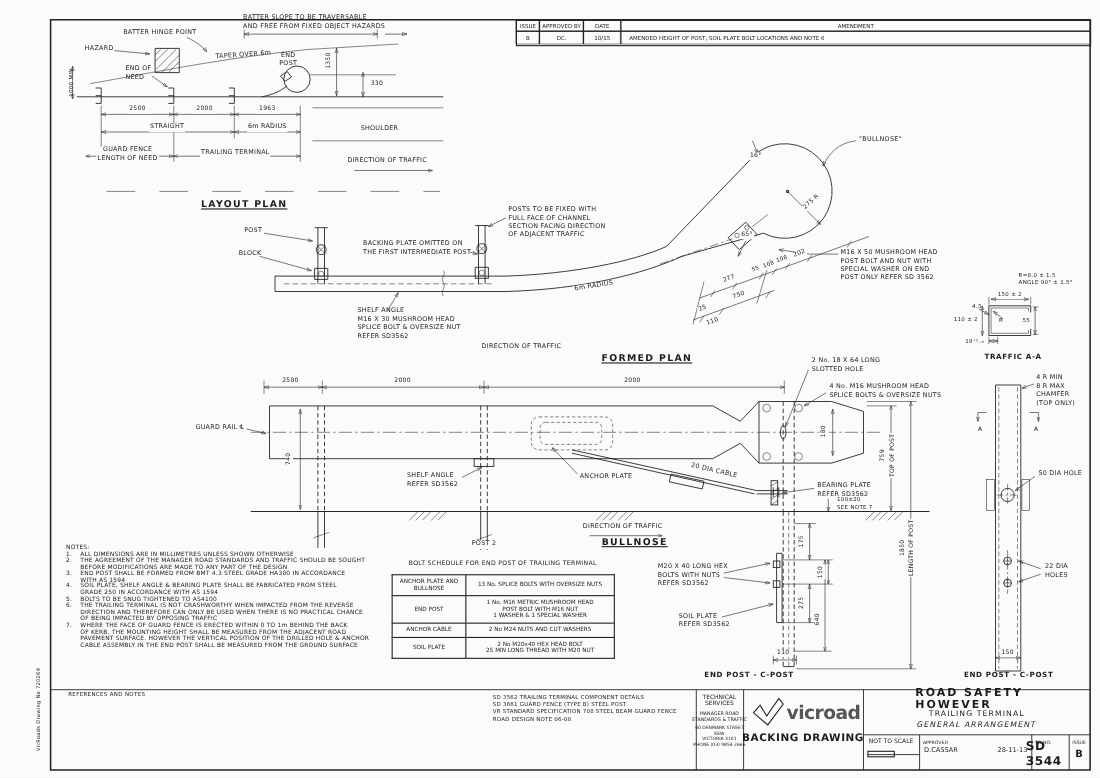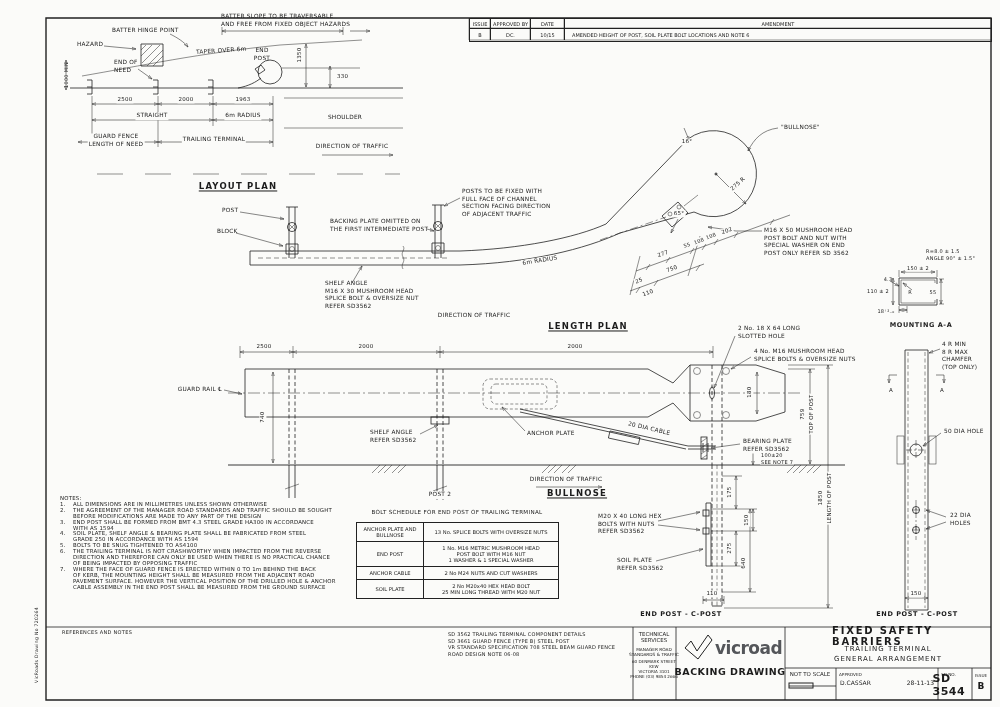--- a/index.html
+++ b/index.html
@@ -35,21 +35,21 @@
   
   .bb{position:absolute;font-size:5.2px;}
   #references-label{left:62px;top:629px;font-size:5px;letter-spacing:.3px;}
   #references-text{left:448px;top:631px;white-space:pre-line;font-size:5px;line-height:6.6px;letter-spacing:.2px;}
   #org-name{left:654px;top:631px;transform:translateX(-50%);text-align:center;white-space:pre-line;font-size:5.4px;line-height:6.4px;}
   #org-dept{left:654px;top:647px;transform:translateX(-50%);text-align:center;white-space:pre-line;font-size:4.3px;line-height:5px;}
   #org-addr{left:654px;top:660px;transform:translateX(-50%);text-align:center;white-space:pre-line;font-size:4.1px;line-height:4.9px;}
   #std-drawing{left:730px;top:671px;transform:translate(-50%,-50%);font-size:9.5px;font-weight:700;letter-spacing:.5px;}
   #tb-title{left:888px;top:636px;transform:translate(-50%,-50%);font-size:10px;font-weight:700;letter-spacing:1.8px;}
   #tb-sub1{left:888px;top:649px;transform:translate(-50%,-50%);font-size:7px;letter-spacing:1px;}
-  #tb-sub2{left:888px;top:659px;transform:translate(-50%,-50%);font-size:7px;letter-spacing:1px;}
+  #tb-sub2{left:888px;top:659px;transform:translate(-50%,-50%);font-size:7px;letter-spacing:1px;font-style:italic;}
   #tb-scale{left:810px;top:674px;transform:translate(-50%,-50%);font-size:5.5px;}
   #tb-approved-label{left:839px;top:672px;font-size:4.2px;}
   #tb-approved-by{left:840px;top:679px;font-size:6px;}
   #tb-approved-date{left:934px;top:679px;transform:translateX(-100%);font-size:6px;}
   #tb-sdno-label{left:941px;top:672px;font-size:4.2px;}
   #tb-sdno{left:955px;top:685px;transform:translate(-50%,-50%);font-size:11px;font-weight:700;letter-spacing:.5px;}
   #tb-issue-label{left:981px;top:675px;transform:translate(-50%,-50%);font-size:4.2px;}
   #tb-issue{left:981px;top:686px;transform:translate(-50%,-50%);font-size:9px;font-weight:700;}
   #side-label{left:36px;top:645px;transform:translate(-50%,-50%) rotate(-90deg);font-size:4.6px;letter-spacing:.3px;white-space:pre;}
 </style>
@@ -246,36 +246,36 @@
       <div class="ann wbg" style="left: 125px; top: 100px; font-size: 5.5px; text-align: center; transform: translate(-50%, -50%);">2500</div>
       <div class="ann wbg" style="left: 186px; top: 100px; font-size: 5.5px; text-align: center; transform: translate(-50%, -50%);">2000</div>
       <div class="ann wbg" style="left: 243px; top: 100px; font-size: 5.5px; text-align: center; transform: translate(-50%, -50%);">1963</div>
       <div class="ann wbg" style="left: 152px; top: 116px; text-align: center; transform: translate(-50%, -50%);">STRAIGHT</div>
       <div class="ann wbg" style="left: 243px; top: 116px; text-align: center; transform: translate(-50%, -50%);">6m RADIUS</div>
       <div class="ann" style="left: 345px; top: 118px; text-align: center; transform: translate(-50%, -50%);">SHOULDER</div>
       <div class="ann wbg" style="left: 116px; top: 141px; text-align: center; transform: translate(-50%, -50%);">GUARD FENCE
 LENGTH OF NEED</div>
       <div class="ann wbg" style="left: 214px; top: 140px; text-align: center; transform: translate(-50%, -50%);">TRAILING TERMINAL</div>
       <div class="ann" style="left: 352px; top: 147px; text-align: center; transform: translate(-50%, -50%);">DIRECTION OF TRAFFIC</div>
-      <div class="ann title" style="left: 238px; top: 187px; text-align: right; transform: translate(-50%, -50%);">LAYOUT PLAN</div>
+      <div class="ann title" style="left: 222px; top: 187px; text-align: right; transform: translate(-50%, -50%);">LAYOUT PLAN</div>
       <div class="ann" style="left: 222px; top: 211px; text-align: left; transform: translate(0px, -50%);">POST</div>
       <div class="ann" style="left: 217px; top: 232px; text-align: left; transform: translate(0px, -50%);">BLOCK</div>
       <div class="ann" style="left: 330px; top: 226px; text-align: left; transform: translate(0px, -50%);">BACKING PLATE OMITTED ON
 THE FIRST INTERMEDIATE POST</div>
       <div class="ann" style="left: 462px; top: 203px; text-align: left; transform: translate(0px, -50%);">POSTS TO BE FIXED WITH
 FULL FACE OF CHANNEL
 SECTION FACING DIRECTION
 OF ADJACENT TRAFFIC</div>
       <div class="ann" style="left: 325px; top: 295px; text-align: left; transform: translate(0px, -50%);">SHELF ANGLE
 M16 X 30 MUSHROOM HEAD
 SPLICE BOLT &amp; OVERSIZE NUT
 REFER SD3562</div>
       <div class="ann wbg" style="left: 540px; top: 261px; text-align: center; transform: translate(-50%, -50%) rotate(-9deg);">6m RADIUS</div>
       <div class="ann" style="left: 474px; top: 316px; text-align: center; transform: translate(-50%, -50%);">DIRECTION OF TRAFFIC</div>
-      <div class="ann title" style="left: 588px; top: 327px; text-align: center; transform: translate(-50%, -50%);">LENGTH PLAN</div>
+      <div class="ann title" style="left: 588px; top: 327px; text-align: center; transform: translate(-50%, -50%);">FORMED PLAN</div>
       <div class="ann" style="left: 781px; top: 128px; text-align: left; transform: translate(0px, -50%);">"BULLNOSE"</div>
       <div class="ann wbg" style="left: 687px; top: 142px; font-size: 5.5px; text-align: center; transform: translate(-50%, -50%);">16°</div>
       <div class="ann wbg" style="left: 679px; top: 214px; font-size: 5.5px; text-align: center; transform: translate(-50%, -50%);">65°</div>
       <div class="ann wbg" style="left: 738px; top: 184px; font-size: 5.5px; text-align: center; transform: translate(-50%, -50%) rotate(-42deg);">275 R</div>
       <div class="ann" style="left: 764px; top: 242px; text-align: left; transform: translate(0px, -50%);">M16 X 50 MUSHROOM HEAD
 POST BOLT AND NUT WITH
 SPECIAL WASHER ON END
 POST ONLY REFER SD 3562</div>
       <div class="ann wbg" style="left: 663px; top: 254px; font-size: 5.5px; text-align: center; transform: translate(-50%, -50%) rotate(-20deg);">277</div>
       <div class="ann wbg" style="left: 687px; top: 245px; font-size: 5px; text-align: center; transform: translate(-50%, -50%) rotate(-20deg);">55</div>
@@ -286,21 +286,21 @@
       <div class="ann wbg" style="left: 672px; top: 269px; font-size: 5.5px; text-align: center; transform: translate(-50%, -50%) rotate(-20deg);">750</div>
       <div class="ann wbg" style="left: 648px; top: 293px; font-size: 5.5px; text-align: center; transform: translate(-50%, -50%) rotate(-20deg);">110</div>
       <div class="ann" style="left: 926px; top: 254px; font-size: 5px; text-align: left; transform: translate(0px, -50%);">R=8.0 ± 1.5
 ANGLE 90° ± 1.5°</div>
       <div class="ann wbg" style="left: 918px; top: 268px; font-size: 5px; text-align: center; transform: translate(-50%, -50%);">150 ± 2</div>
       <div class="ann" style="left: 888px; top: 279px; font-size: 5px; text-align: center; transform: translate(-50%, -50%);">4.3</div>
       <div class="ann wbg" style="left: 878px; top: 291px; font-size: 5px; text-align: center; transform: translate(-50%, -50%);">110 ± 2</div>
       <div class="ann" style="left: 910px; top: 292px; font-size: 5px; text-align: center; transform: translate(-50%, -50%);">R</div>
       <div class="ann wbg" style="left: 933px; top: 292px; font-size: 5px; text-align: center; transform: translate(-50%, -50%);">55</div>
       <div class="ann wbg" style="left: 886px; top: 311px; font-size: 5px; text-align: center; transform: translate(-50%, -50%);">18⁺²₋₀</div>
-      <div class="ann sub" style="left: 921px; top: 325px; text-align: center; transform: translate(-50%, -50%);">MOUNTING A-A</div>
+      <div class="ann sub" style="left: 921px; top: 325px; text-align: center; transform: translate(-50%, -50%);">TRAFFIC A-A</div>
       <div class="ann wbg" style="left: 264px; top: 347px; font-size: 5.5px; text-align: center; transform: translate(-50%, -50%);">2500</div>
       <div class="ann wbg" style="left: 366px; top: 347px; font-size: 5.5px; text-align: center; transform: translate(-50%, -50%);">2000</div>
       <div class="ann wbg" style="left: 575px; top: 347px; font-size: 5.5px; text-align: center; transform: translate(-50%, -50%);">2000</div>
       <div class="ann" style="left: 222px; top: 390px; text-align: right; transform: translate(-100%, -50%);">GUARD RAIL ℄</div>
       <div class="ann wbg" style="left: 263px; top: 417px; font-size: 5.5px; text-align: center; transform: translate(-50%, -50%) rotate(-90deg);">740</div>
       <div class="ann" style="left: 370px; top: 437px; text-align: left; transform: translate(0px, -50%);">SHELF ANGLE
 REFER SD3562</div>
       <div class="ann" style="left: 527px; top: 434px; text-align: left; transform: translate(0px, -50%);">ANCHOR PLATE</div>
       <div class="ann wbg" style="left: 649px; top: 429px; text-align: center; transform: translate(-50%, -50%) rotate(13deg);">20 DIA CABLE</div>
       <div class="ann wbg" style="left: 737px; top: 333px; text-align: left; transform: translate(0px, -50%);">2 No. 18 X 64 LONG
@@ -443,21 +443,21 @@
       <linearGradient id="vg" x1="0" y1="1" x2="1" y2="0">
         <stop offset="0" stop-color="#00693e"></stop>
           <stop offset="1" stop-color="#78be20"></stop>
       </linearGradient>
     </defs>
     <path d="M1,14 L7,7 L13,17 L24,1 L28,6 L14,25 Z" fill="url(#vg)" stroke="none"></path>
     <text x="31" y="20" font-size="17" font-weight="bold" fill="#54565a" letter-spacing="-0.5" style="font-family:'DejaVu Sans',sans-serif">vicroads</text>
   </svg>
   <div class="bb" id="std-drawing">BACKING DRAWING</div>
 
-  <div class="bb" id="tb-title">FIXED SAFETY BARRIERS</div>
+  <div class="bb" id="tb-title">ROAD SAFETY HOWEVER</div>
   <div class="bb" id="tb-sub1">TRAILING TERMINAL</div>
   <div class="bb" id="tb-sub2">GENERAL ARRANGEMENT</div>
   <div class="bb" id="tb-scale">NOT TO SCALE</div>
   <div class="bb" id="tb-approved-label">APPROVED</div>
   <div class="bb" id="tb-approved-by">D.CASSAR</div>
   <div class="bb" id="tb-approved-date">28-11-13</div>
   <div class="bb" id="tb-sdno-label">SD NO.</div>
   <div class="bb" id="tb-sdno">SD 3544</div>
   <div class="bb" id="tb-issue-label">ISSUE</div>
   <div class="bb" id="tb-issue">B</div>

